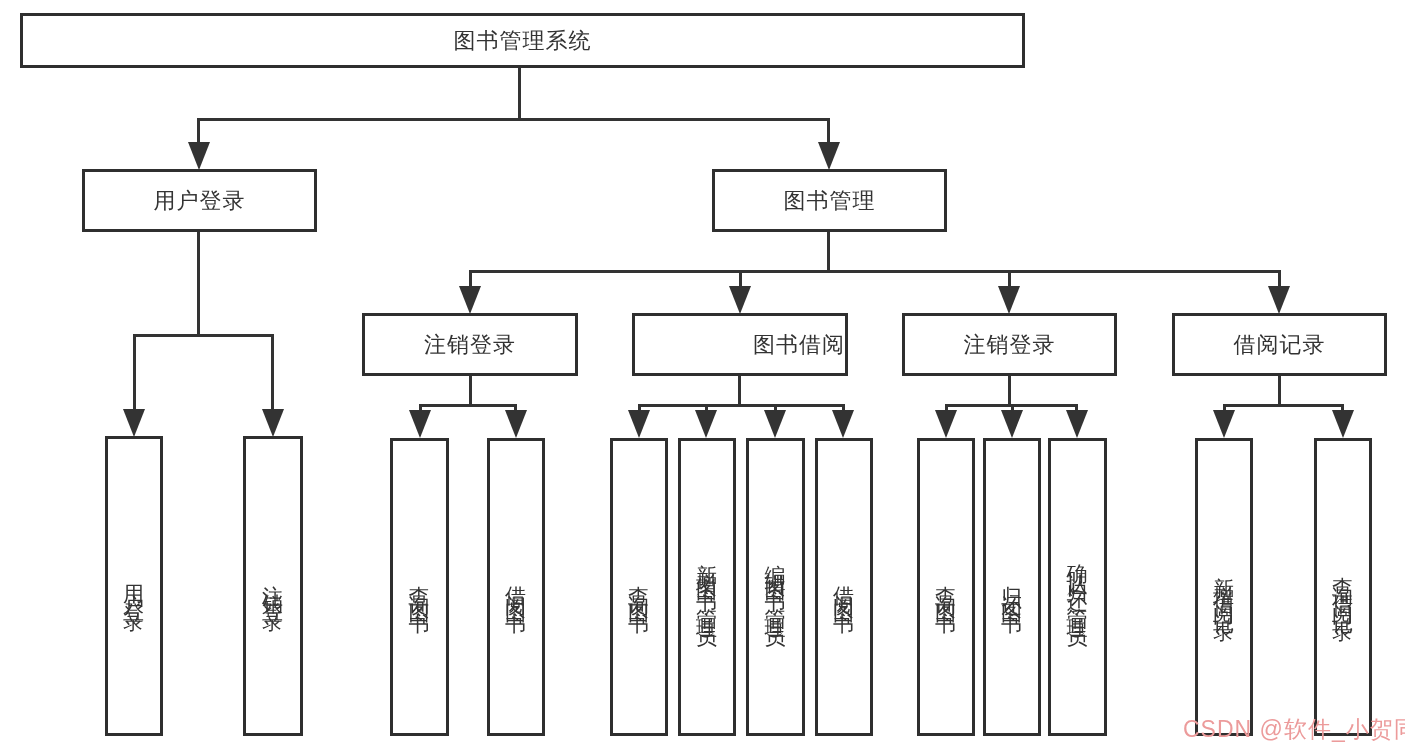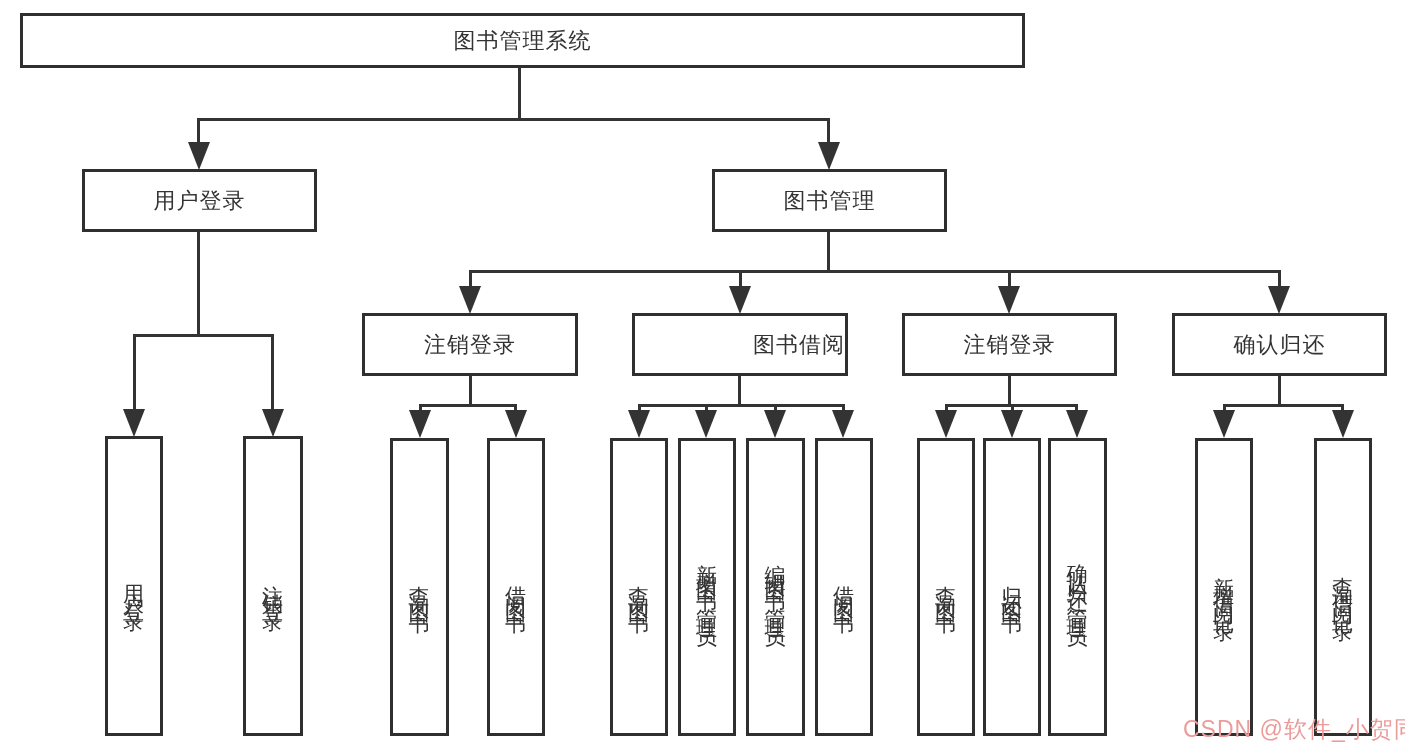--- a/index.html
+++ b/index.html
@@ -101,21 +101,21 @@
   <div class="hbox" style="left:362px; top:313px; width:216px; height:63px;">
     <span>注销登录</span>
   </div>
   <div class="hbox" style="left:632px; top:313px; width:216px; height:63px;justify-content:flex-end;">
     <span>图书借阅</span>
   </div>
   <div class="hbox" style="left:902px; top:313px; width:215px; height:63px;">
     <span>注销登录</span>
   </div>
   <div class="hbox" style="left:1172px; top:313px; width:215px; height:63px;">
-    <span>确认归还</span>
+    <span>借阅记录</span>
   </div>
 
   <div class="vline" style="left:469px; top:376px; height:31px;"></div>
   <div class="hline" style="left:419px; top:404px; width:98px;"></div>
   <div class="vline" style="left:419px; top:404px; height:10px;"></div>
   <div class="arrow" style="left:409px; top:410px;"></div>
   <div class="vline" style="left:514px; top:404px; height:10px;"></div>
   <div class="arrow" style="left:505px; top:410px;"></div>
 
   <div class="vbox" style="left:390px; top:438px; width:59px; height:298px;">

